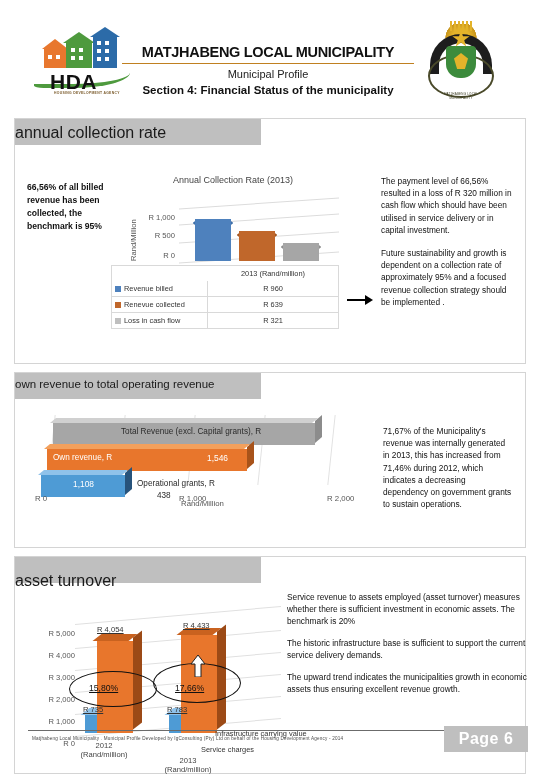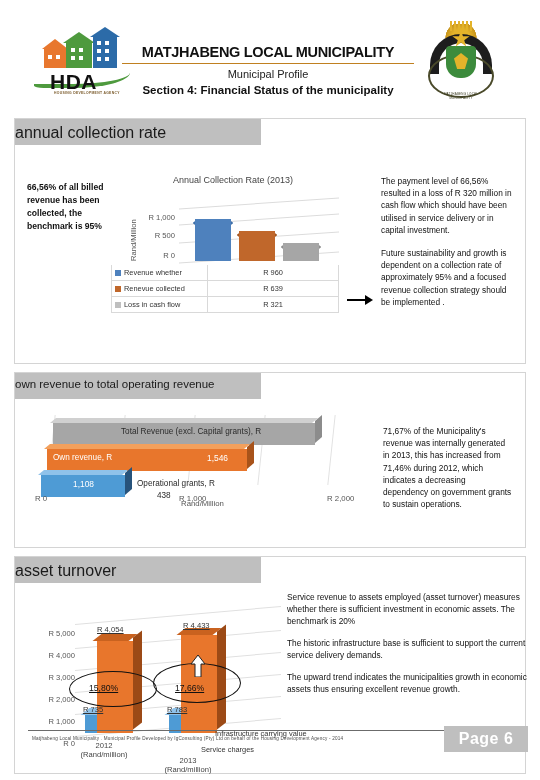--- a/index.html
+++ b/index.html
@@ -269,24 +269,28 @@
           </div>
           <div class="bar3d" style="left:104px;width:36px;height:18px;">
             <div class="top" style="background:#8E8E8E"></div>
             <div class="front" style="height:18px;background:#A6A6A6"></div>
           </div>
         </div>
       </div>
     </div>
 
     <div class="c1-table">
+      <div class="c1-thead">
+        <div class="k"></div>
+        <div class="v">2013 (Rand/million)</div>
+      </div>
       <div class="c1-row">
         <div class="k">
           <span class="swatch" style="background:#4E81BD"></span>
-          <span>Revenue whether</span>
+          <span>Revenue billed</span>
         </div>
         <div class="v">R 960</div>
       </div>
       <div class="c1-row">
         <div class="k">
           <span class="swatch" style="background:#C0672B"></span>
           <span>Renevue collected</span>
         </div>
         <div class="v">R 639</div>
       </div>
@@ -365,21 +369,21 @@
 
     <div class="sec2-right">
       <p>71,67% of the Municipality's revenue was internally generated in 2013, this has increased from 71,46% during 2012, which indicates a decreasing dependency on government grants to sustain operations.</p>
     </div>
   </div>
 </div>
 
 <div class="panel">
   <div class="panel-head-row">
     <div class="panel-head-bar" style="width:246px">
-      <div class="cap" style="padding-top:5px">asset turnover</div>
+      <div class="cap" style="padding-top:15px">asset turnover</div>
     </div>
   </div>
 
   <div class="sec3">
     <div class="chart3">
 
       <div class="c3-yaxis">
         <div class="c3-ytick" style="top:0px">R 5,000</div>
         <div class="c3-ytick" style="top:22px">R 4,000</div>
         <div class="c3-ytick" style="top:44px">R 3,000</div>

